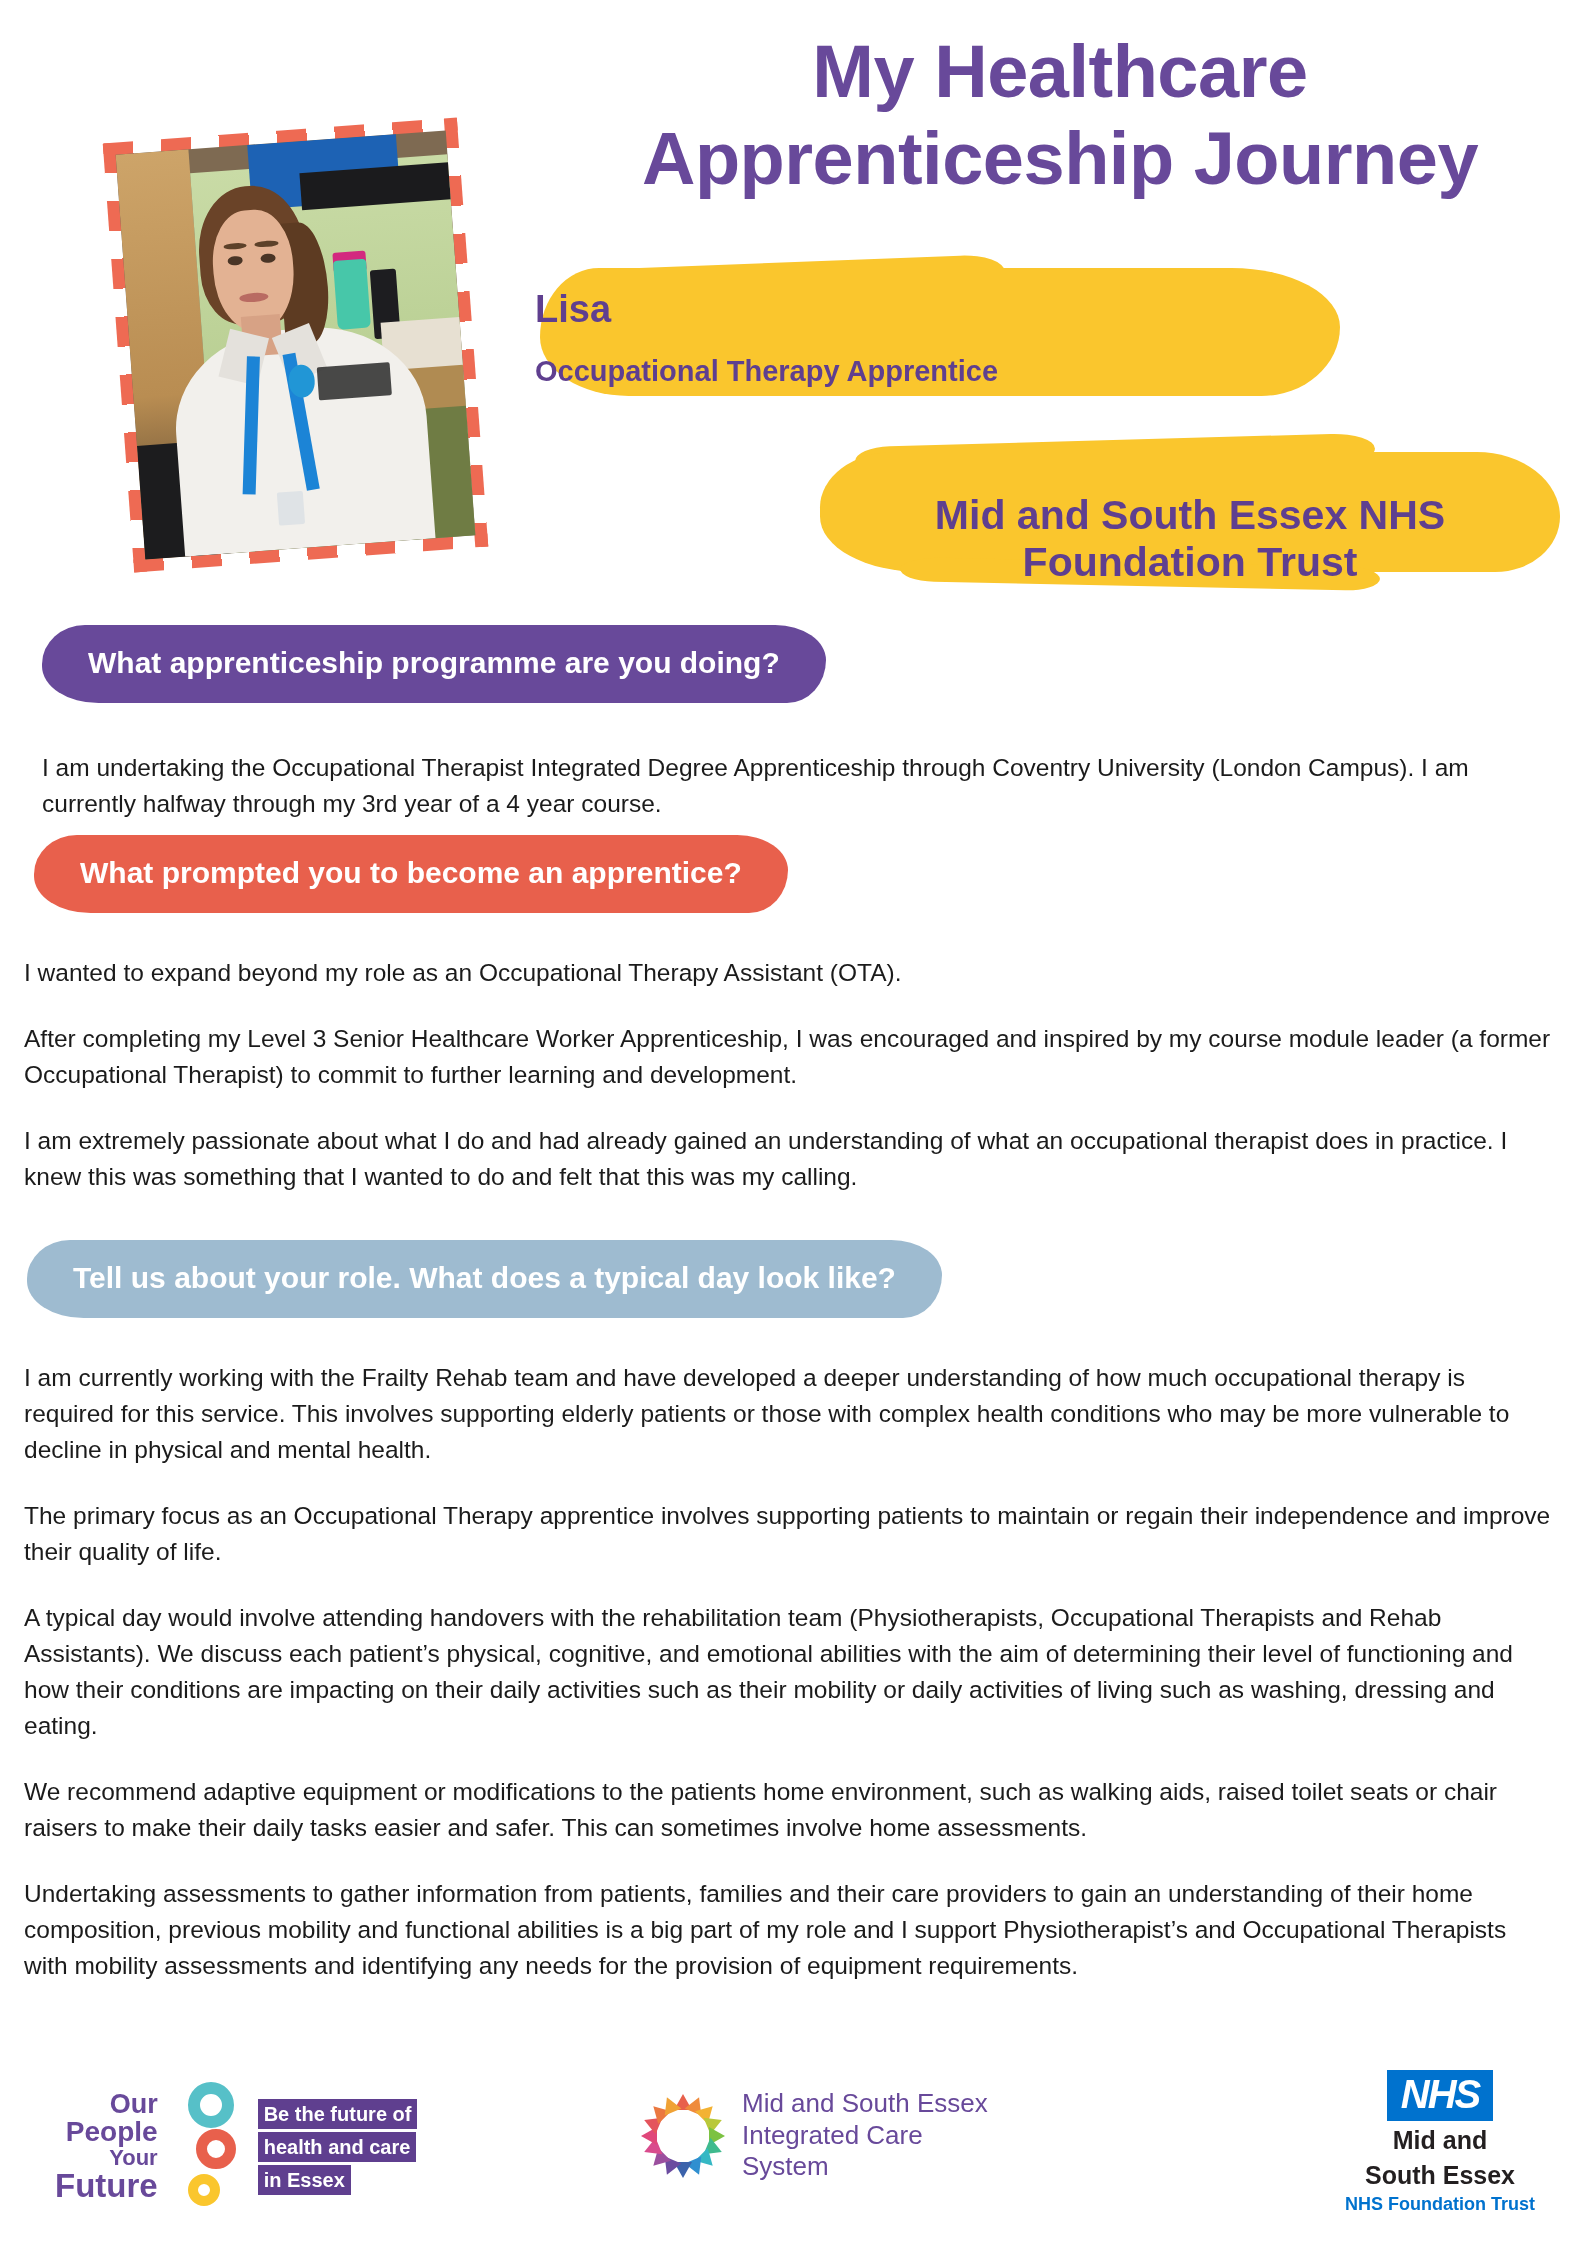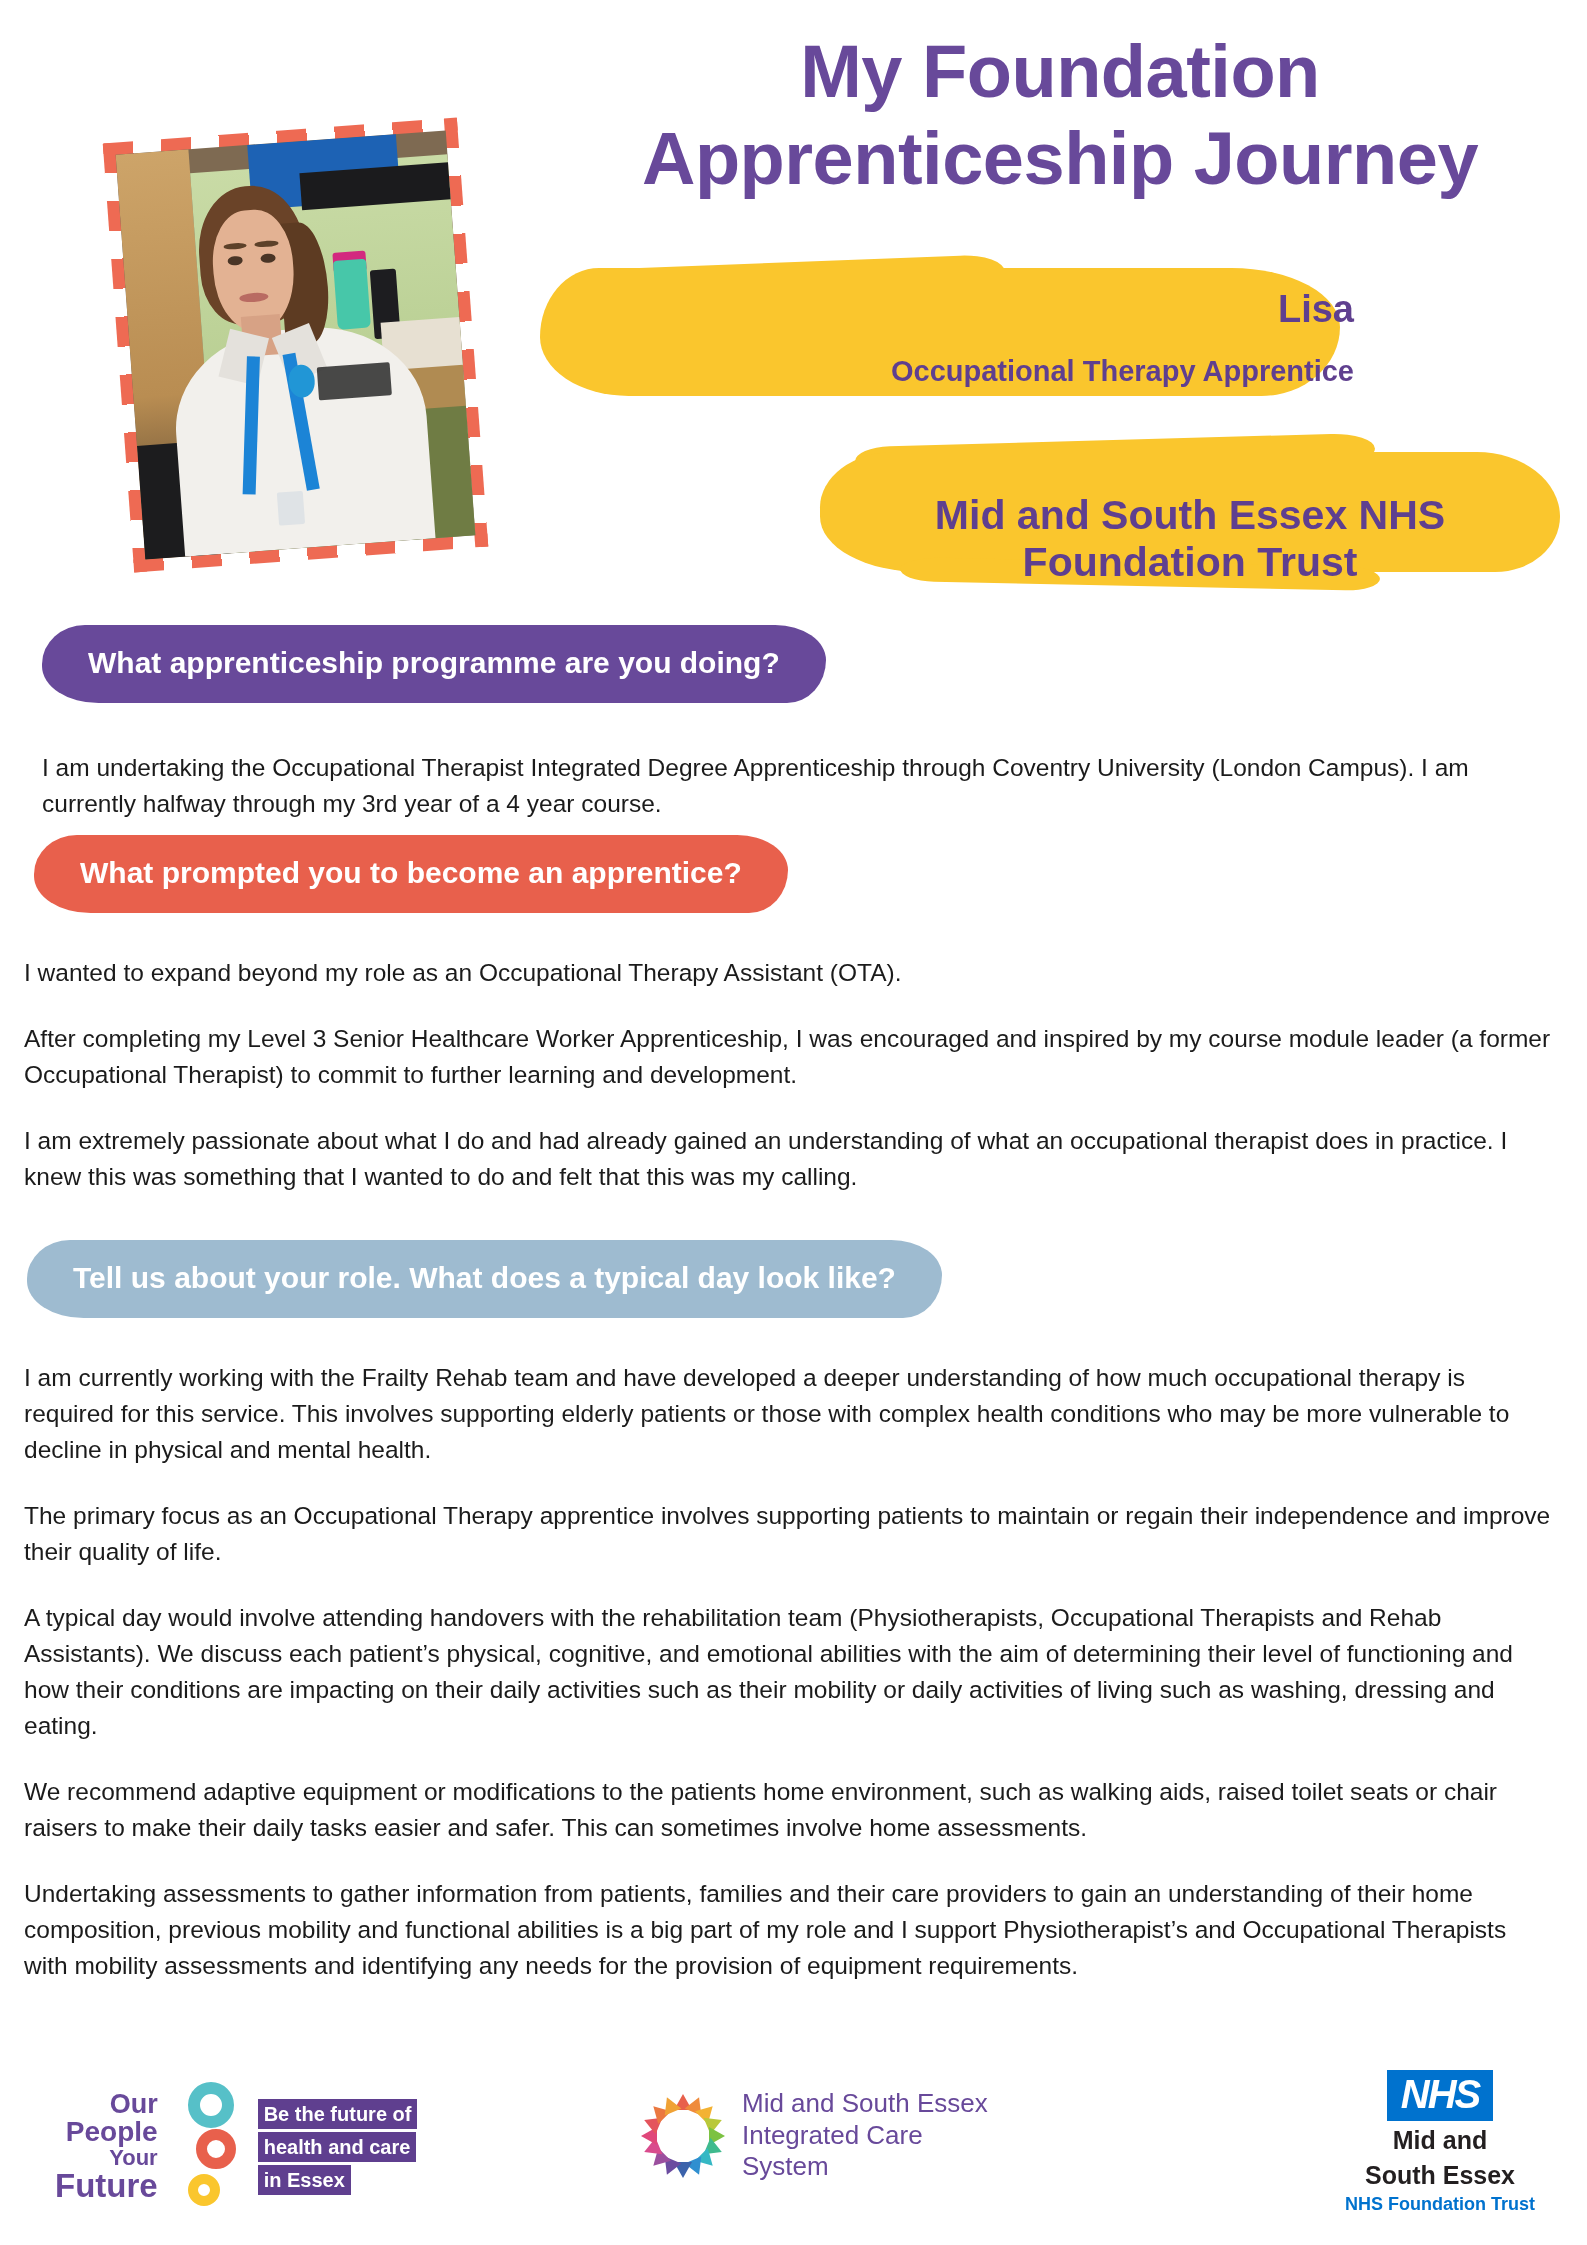--- a/index.html
+++ b/index.html
@@ -129,24 +129,24 @@
     left: 900px;
     top: 562px;
     width: 480px;
     height: 24px;
     border-radius: 50px 40px 40px 40px / 14px 14px 14px 14px;
     transform: rotate(1.2deg);
   }
 
   .name-text {
     position: absolute;
-    left: 554px;
+    left: 535px;
     top: 286px;
     width: 800px;
-    text-align: right;
+    text-align: left;
     z-index: 4;
   }
   .name-line1 {
     color: #5f3f8f;
     font-size: 38px;
     font-weight: bold;
     line-height: 1.25;
   }
   .name-line2 {
     color: #5f3f8f;
@@ -282,21 +282,21 @@
       <div class="ph-collar-r"></div>
       <div class="ph-lanyard-a"></div>
       <div class="ph-lanyard-b"></div>
       <div class="ph-pin"></div>
       <div class="ph-logo"></div>
       <div class="ph-badge"></div>
     </div>
   </div>
 
   <div class="title-block">
-    <div class="main-title">My Foundation</div>
+    <div class="main-title">My Healthcare</div>
     <div class="main-title">Apprenticeship Journey</div>
   </div>
 
   <div class="blob blob-name-tail"></div>
   <div class="blob blob-name"></div>
   <div class="name-text">
     <div class="name-line1">Lisa</div>
     <div class="name-line2">Occupational Therapy Apprentice</div>
   </div>
 

